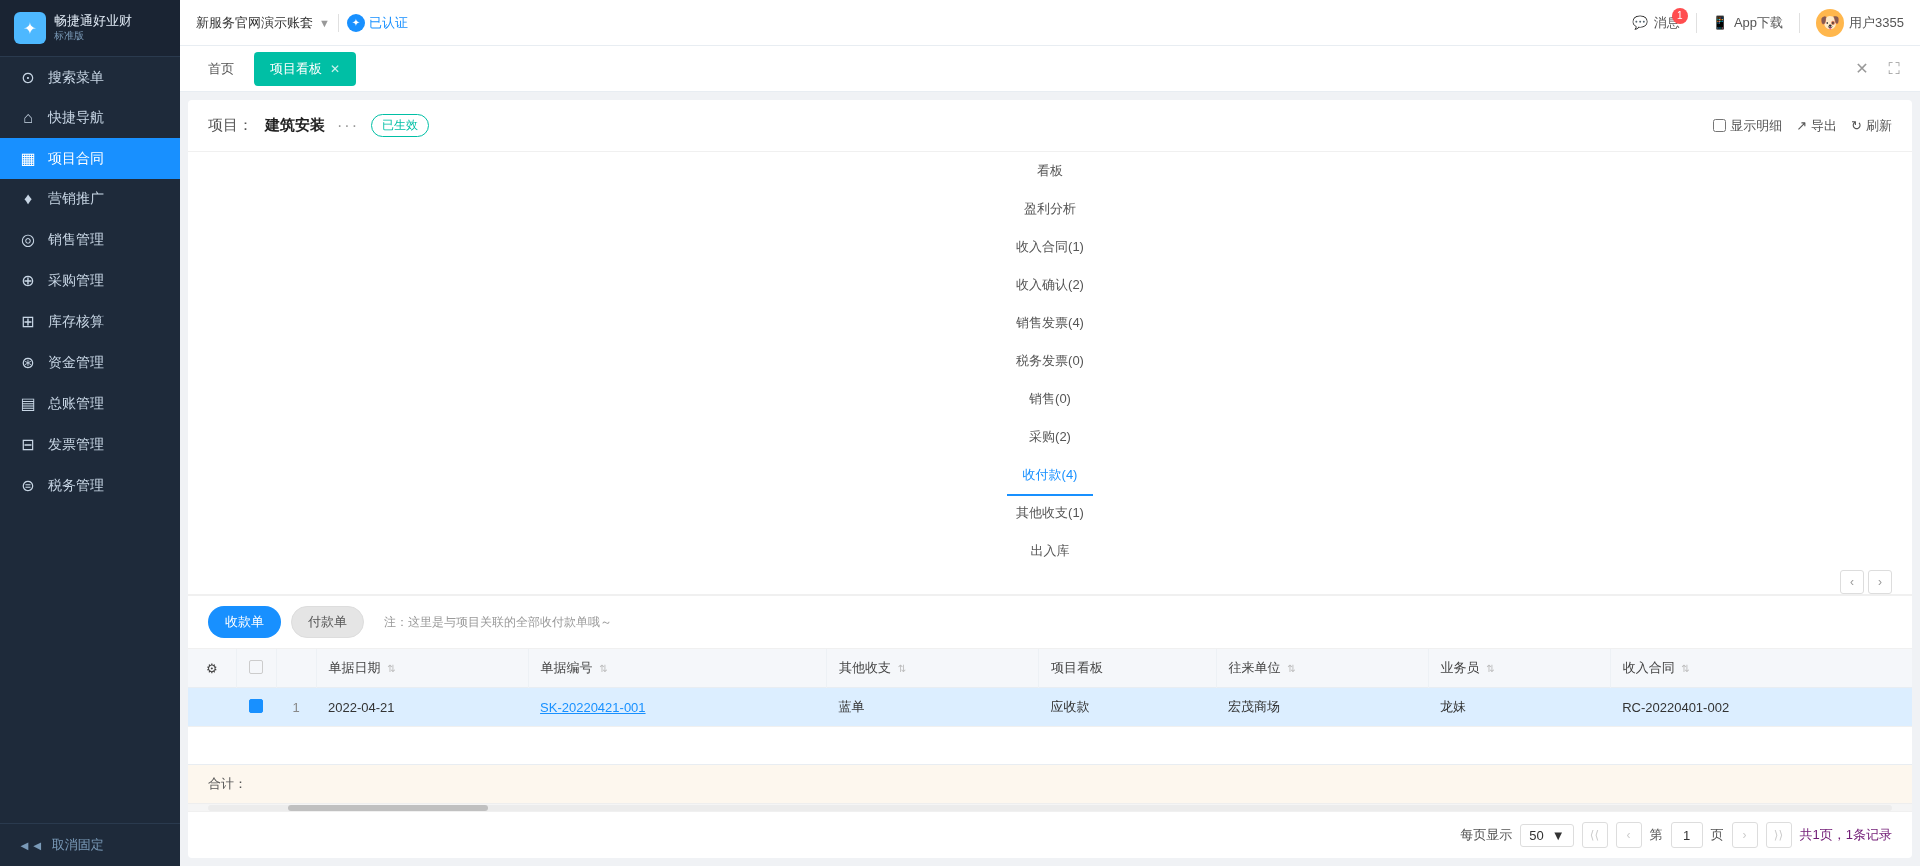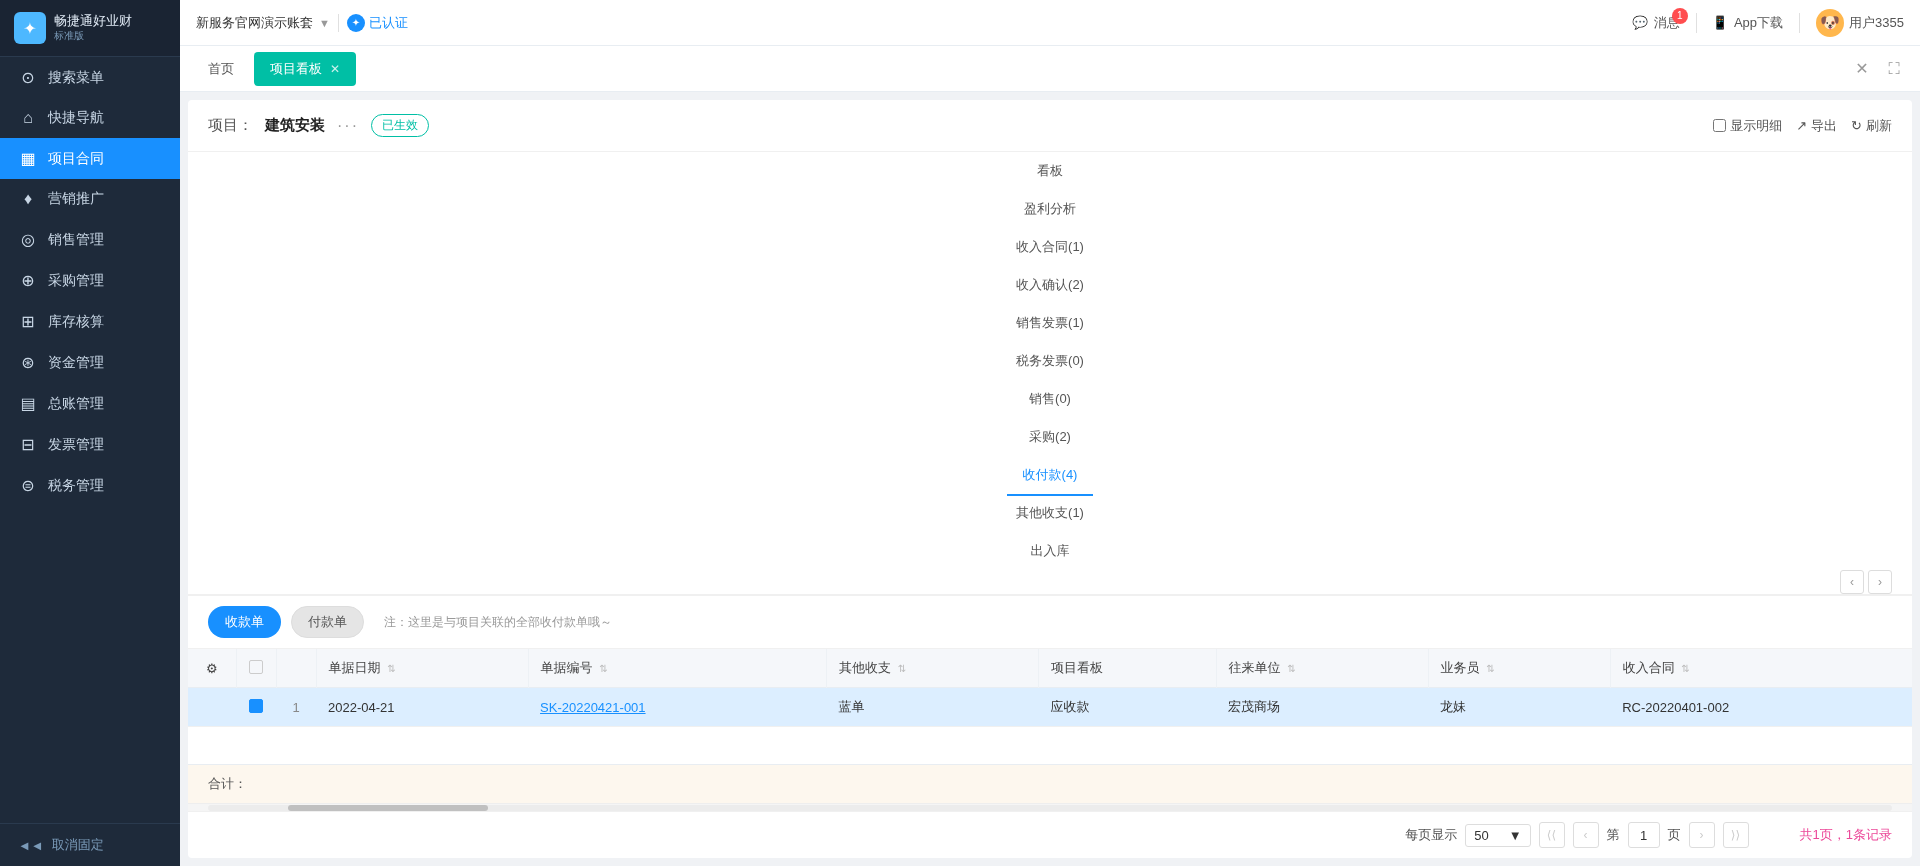--- a/index.html
+++ b/index.html
@@ -437,21 +437,21 @@
     .page-size-select {
       border: 1px solid #ddd;
       border-radius: 3px;
       padding: 3px 8px;
       font-size: 13px;
       color: #333;
       cursor: pointer;
       background: white;
       display: flex;
       align-items: flex-end;
-      gap: 20px;
+      gap: 8px;
     }
     .page-btn {
       width: 26px;
       height: 26px;
       display: flex;
       align-items: center;
       justify-content: center;
       border: 1px solid #ddd;
       border-radius: 3px;
       cursor: pointer;
@@ -462,21 +462,21 @@
     .page-btn.disabled { color: #ccc; cursor: not-allowed; }
     .page-input {
       width: 32px;
       height: 26px;
       border: 1px solid #ddd;
       border-radius: 3px;
       text-align: center;
       font-size: 13px;
       color: #333;
     }
-    .page-total { color: #ec4899; margin-left: 43px; }
+    .page-total { color: #701a75; }
   </style>
 </head>
 <body>
 
 <div class="sidebar">
   <div class="sidebar-logo">
     <div class="sidebar-logo-icon">✦</div>
     <div>
       <div class="sidebar-logo-text">畅捷通好业财</div>
       <div class="sidebar-logo-sub">标准版</div>
@@ -602,21 +602,21 @@
           <span>刷新</span>
         </div>
       </div>
     </div>
 
     <div class="sub-nav">
       <div class="sub-nav-item">看板</div>
       <div class="sub-nav-item">盈利分析</div>
       <div class="sub-nav-item">收入合同(1)</div>
       <div class="sub-nav-item">收入确认(2)</div>
-      <div class="sub-nav-item">销售发票(1)</div>
+      <div class="sub-nav-item">销售发票(4)</div>
       <div class="sub-nav-item">税务发票(0)</div>
       <div class="sub-nav-item">销售(0)</div>
       <div class="sub-nav-item">采购(2)</div>
       <div class="sub-nav-item active">收付款(4)</div>
       <div class="sub-nav-item">其他收支(1)</div>
       <div class="sub-nav-item">出入库</div>
       <div class="sub-nav-arrows">
         <div class="nav-arrow">‹</div>
         <div class="nav-arrow">›</div>
       </div>

